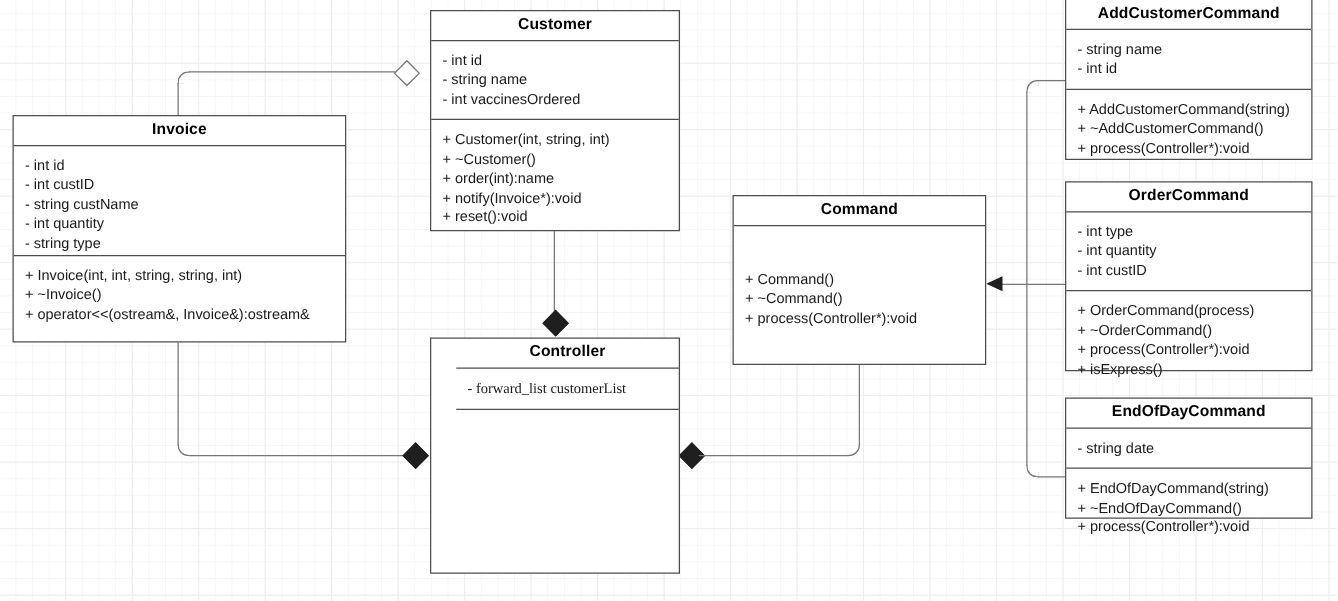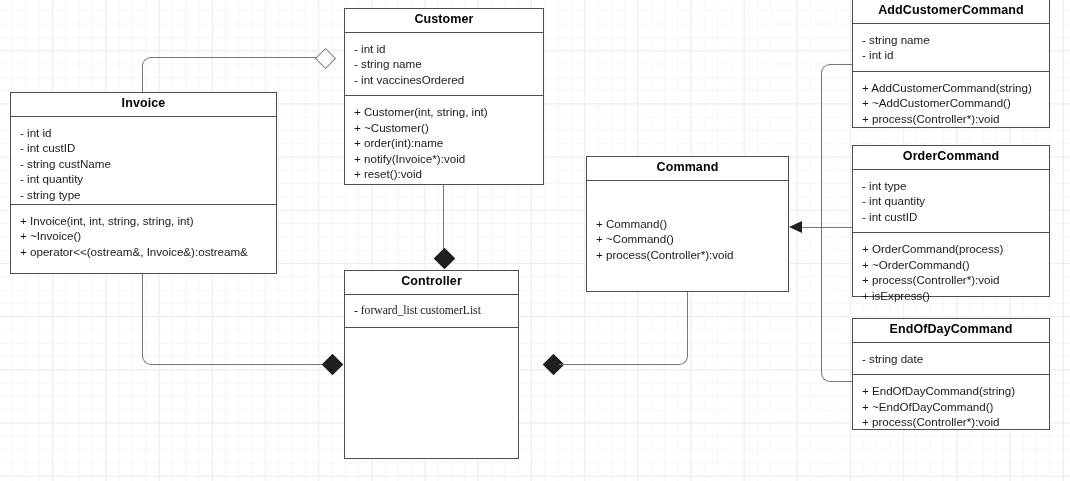--- a/index.html
+++ b/index.html
@@ -169,21 +169,21 @@
       <div class="row">- int quantity</div>
       <div class="row">- string type</div>
     </div>
     <div class="uml-section methods">
       <div class="row">+ Invoice(int, int, string, string, int)</div>
       <div class="row">+ ~Invoice()</div>
       <div class="row">+ operator&lt;&lt;(ostream&amp;, Invoice&amp;):ostream&amp;</div>
     </div>
   </div>
 
-  <div class="uml-class" style="left:344px; top:270px; width:175px; height:189px;">
+  <div class="uml-class" style="left:344px; top:270px; width:200px; height:189px;padding-left:20px;">
     <div class="uml-title">Controller</div>
     <div class="uml-section attrs" style="height:33px;font-family:Liberation Serif, serif;">
       <div class="row">- forward_list customerList</div>
     </div>
   </div>
 
   <div class="uml-class" style="left:586px; top:156px; width:203px; height:136px;">
     <div class="uml-title">Command</div>
     <div class="uml-section methods" style="padding-top:35px;">
       <div class="row">+ Command()</div>
@@ -213,21 +213,21 @@
       <div class="row">- int custID</div>
     </div>
     <div class="uml-section methods">
       <div class="row">+ OrderCommand(process)</div>
       <div class="row">+ ~OrderCommand()</div>
       <div class="row">+ process(Controller*):void</div>
       <div class="row">+ isExpress()</div>
     </div>
   </div>
 
-  <div class="uml-class" style="left:852px; top:318px; width:198px; height:112px;">
+  <div class="uml-class" style="left:852px; top:318px; width:198px; height:97px;">
     <div class="uml-title">EndOfDayCommand</div>
     <div class="uml-section attrs" style="height:36px;">
       <div class="row">- string date</div>
     </div>
     <div class="uml-section methods">
       <div class="row">+ EndOfDayCommand(string)</div>
       <div class="row">+ ~EndOfDayCommand()</div>
       <div class="row">+ process(Controller*):void</div>
     </div>
   </div>

